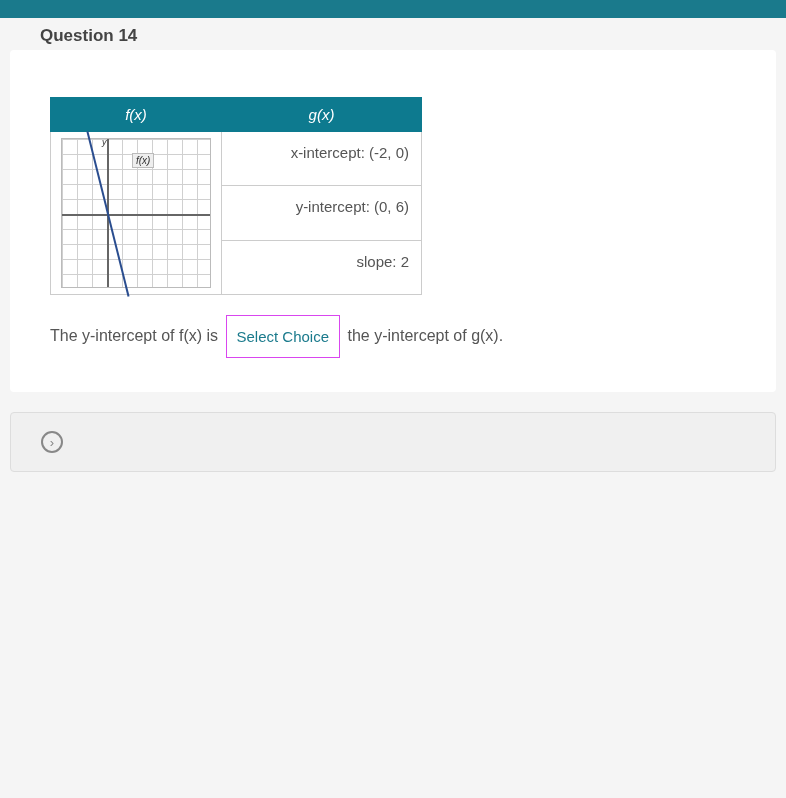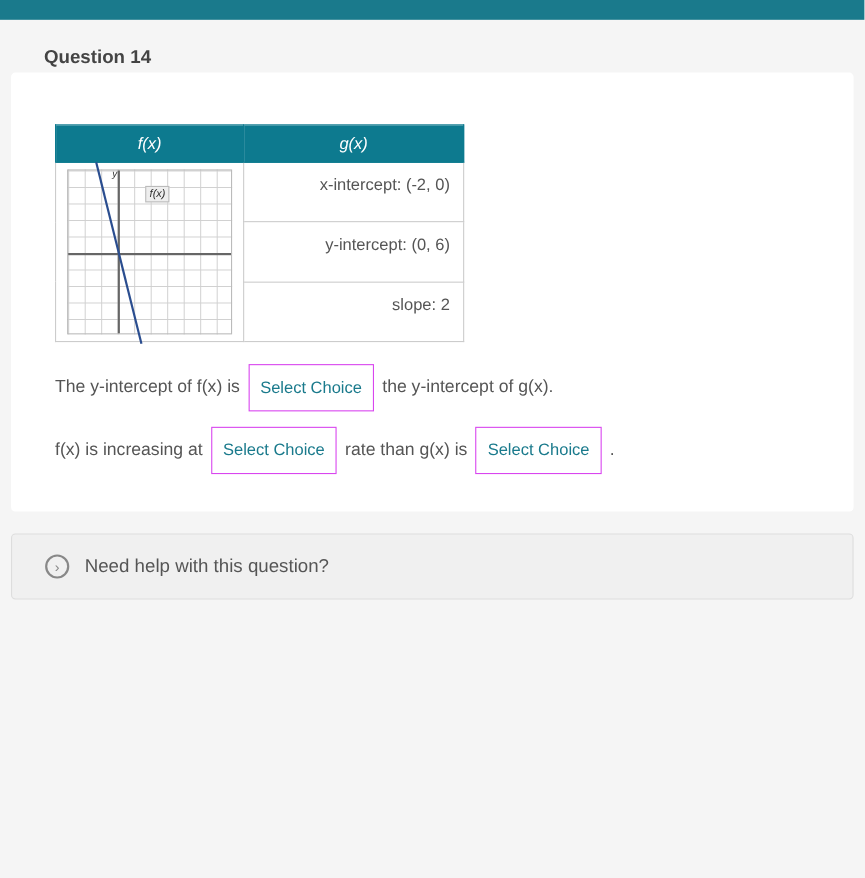--- a/index.html
+++ b/index.html
@@ -14,21 +14,20 @@
   .header-bar {
     background: #1a7a8c;
     height: 18px;
     width: 100%;
   }
   .question-header {
     padding: 8px 40px 4px;
     font-weight: bold;
     color: #444;
     font-size: 17px;
-    margin-top: 16px;
   }
   .content {
     padding: 10px 40px 20px;
     background: #fff;
     margin: 0 10px;
     border-radius: 4px;
   }
   .instruction {
     font-size: 16px;
     color: #555;
@@ -165,26 +164,18 @@
     </tbody>
   </table>
 
   <div class="sentence">
     <span>The y-intercept of f(x) is</span>
     <span class="select-box">Select Choice</span>
     <span>the y-intercept of g(x).</span>
   </div>
 
 
-  <div class="sentence">
-    <span>f(x) is increasing at</span>
-    <span class="select-box">Select Choice</span>
-    <span>rate than g(x) is</span>
-    <span class="select-box">Select Choice</span>
-    <span>.</span>
-  </div>
 
 </div>
 
 <div class="help-section">
   <div class="help-icon">›</div>
-  <div class="help-text">Need help with this question?</div>
 </div>
 
 </body></html>

